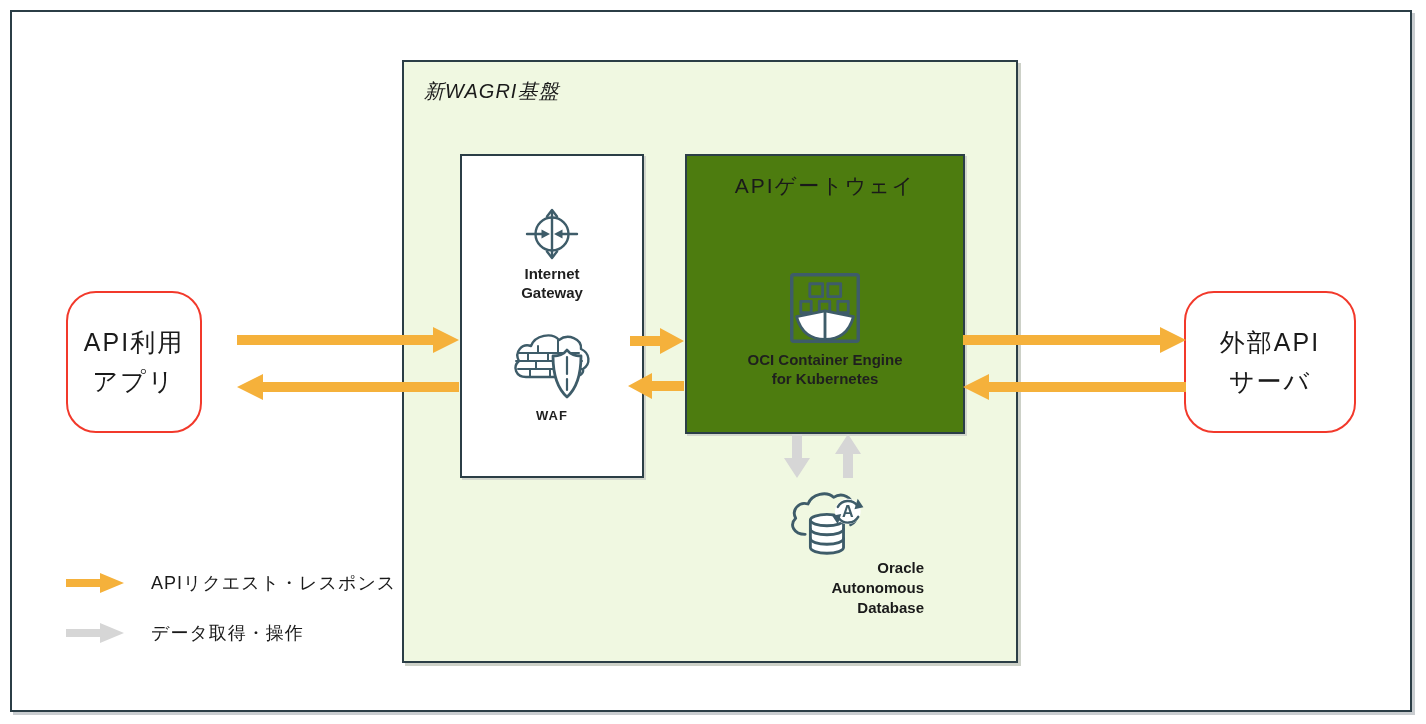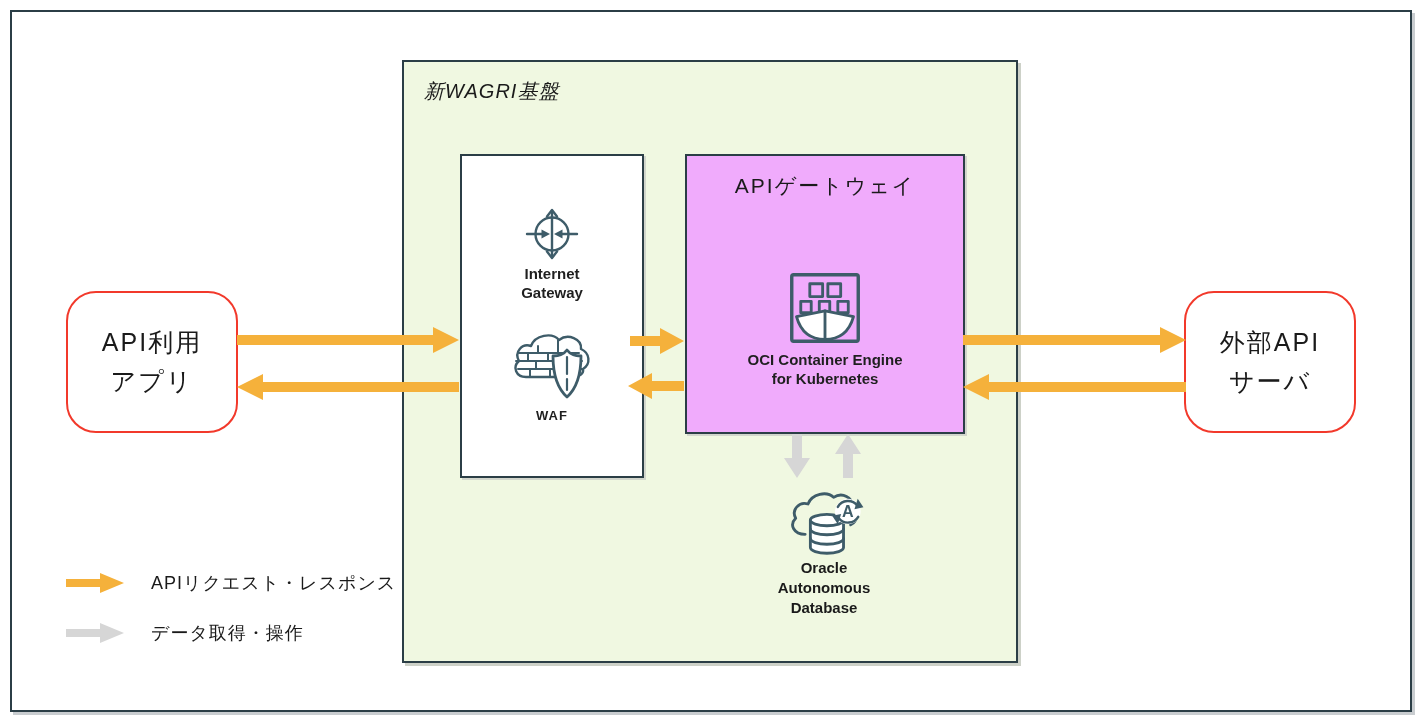--- a/index.html
+++ b/index.html
@@ -13,32 +13,32 @@
          border:2.5px solid var(--outline); background:#fff; box-shadow:3px 3px 0 #c9cdd0;}
   .diagram-title{position:absolute; left:44px; top:34px; font-size:22px; letter-spacing:2px; color:var(--text);}
   
   .platform{position:absolute; left:402px; top:60px; width:616px; height:603px;
             background:var(--platform-fill); border:2px solid var(--outline); box-shadow:3px 3px 0 #cdd1c8;}
   .platform-label{position:absolute; left:20px; top:16px; font-size:20px; letter-spacing:1px;font-style:italic;}
   
   .sec-box{position:absolute; left:56px; top:92px; width:184px; height:324px;
            background:#fff; border:2px solid var(--outline); box-shadow:2px 2px 0 #d2d6cc;}
   .gw-box{position:absolute; left:281px; top:92px; width:280px; height:280px;
-          background:#f0abfc; border:2px solid var(--outline); box-shadow:2px 2px 0 #d2d6cc;}
+          background:#4d7c0f; border:2px solid var(--outline); box-shadow:2px 2px 0 #d2d6cc;}
   .gw-title{position:absolute; left:0; top:16px; width:100%; text-align:center;
             font-size:21px; letter-spacing:2px;}
   .centered{position:absolute; left:50%; transform:translateX(-50%);}
   .icon-label{font-size:15px; font-weight:600; line-height:19px; text-align:center; white-space:nowrap; color:#1f1f1f;}
   .waf-label{font-size:13px; font-weight:700; letter-spacing:1px;}
   
   .db-icon{position:absolute; left:380px; top:424px;}
-  .db-label{position:absolute; left:320px; top:496px; width:200px; text-align:center;
+  .db-label{position:absolute; left:320px; top:496px; width:200px; text-align:right;
             font-size:15px; font-weight:600; line-height:20px;}
   
-  .node{position:absolute; width:172px; height:142px; border:2.5px solid var(--node-border);
+  .node{position:absolute; width:136px; height:142px; border:2.5px solid var(--node-border);
         border-radius:30px; background:#fff; display:flex; flex-direction:column;
         align-items:center; justify-content:center; gap:14px;}
   .node-line{font-size:25px; letter-spacing:2px; line-height:1;}
   .node-left{left:66px; top:291px;}
   .node-right{left:1184px; top:291px; width:172px;}
   
   .overlay{position:absolute; left:0; top:0; pointer-events:none;}
   .arrow-api{fill:var(--api-flow);}
   .arrow-data{fill:var(--data-flow);}
   

